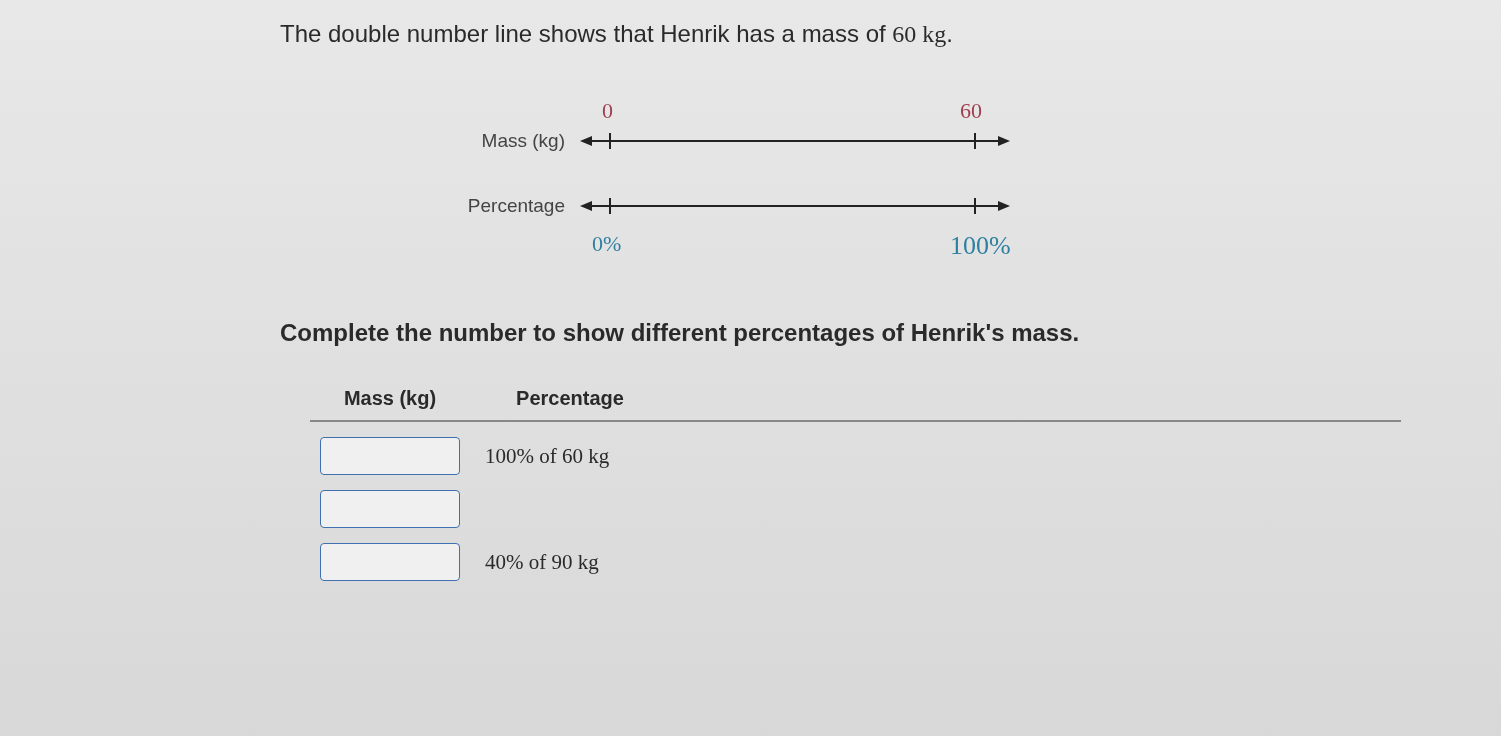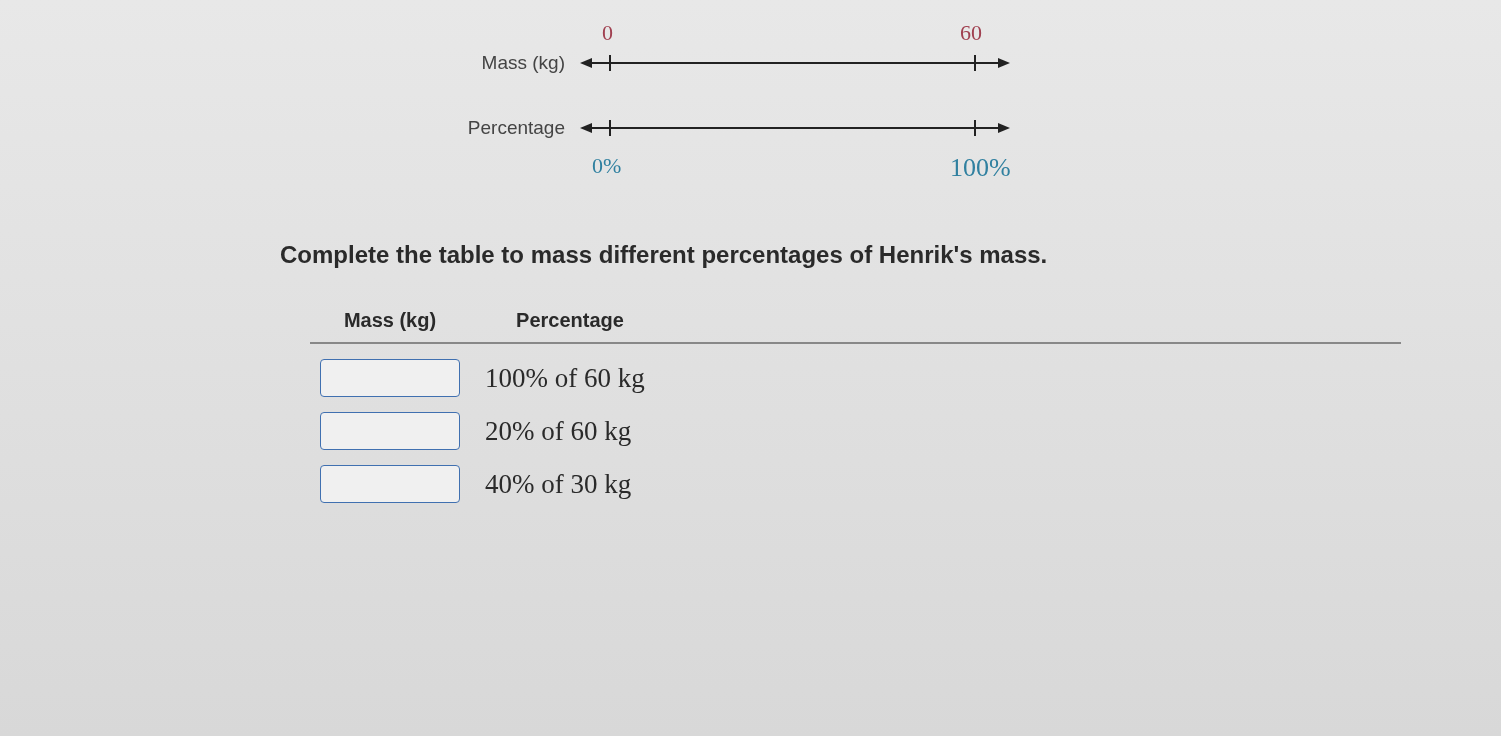--- a/index.html
+++ b/index.html
@@ -133,34 +133,37 @@
       width: 140px;
       height: 38px;
       border: 1.5px solid #4070b0;
       border-radius: 4px;
       background: #f0f0f0;
       font-size: 18px;
       padding: 0 10px;
     }
     .percentage-cell {
       width: 220px;
-      font-size: 27px;
+      font-size: 21px;
       color: #2a2a2a;
       font-family: 'Times New Roman', serif;
       padding-left: 15px;
     }
     .spacer-row {
       height: 25px;
     }
   </style>
 </head>
 <body>
 
 <div class="content">
 
+  <p class="intro-text">
+    <span>The double number line shows that Henrik has a mass of </span><span class="value">60 kg</span><span>.</span>
+  </p>
 
   <div class="number-line-container">
     <div class="top-labels">
       <span class="top-label-0">0</span>
       <span class="top-label-60">60</span>
     </div>
     <div class="number-line-row">
       <div class="line-label">Mass (kg)</div>
       <svg class="line-svg" width="450" height="30">
         <line x1="5" y1="15" x2="425" y2="15" stroke="#222" stroke-width="2"></line>
@@ -180,43 +183,42 @@
         <line x1="30" y1="7" x2="30" y2="23" stroke="#222" stroke-width="2"></line>
         <line x1="395" y1="7" x2="395" y2="23" stroke="#222" stroke-width="2"></line>
       </svg>
     </div>
     <div class="bottom-labels">
       <span class="bottom-label-0">0%</span>
       <span class="bottom-label-100">100%</span>
     </div>
   </div>
 
-  <p class="instruction-text">Complete the table to mass different percentages of Henrik's mass.</p>
+  <p class="instruction-text">Complete the number to show different percentages of Henrik's mass.</p>
 
   <div class="table-container">
     <div class="table-header">
       <div class="header-mass">Mass (kg)</div>
       <div class="header-percentage">Percentage</div>
     </div>
 
     <div class="table-row">
       <div class="input-cell">
         <input type="text" class="mass-input" value="" style="">
       </div>
       <div class="percentage-cell">100% of 60 kg</div>
     </div>
 
     <div class="table-row">
       <div class="input-cell">
         <input type="text" class="mass-input" value="" style="">
       </div>
-      <div class="percentage-cell">20% of 60 kg</div>
     </div>
 
     <div class="table-row">
       <div class="input-cell">
         <input type="text" class="mass-input" value="" style="">
       </div>
-      <div class="percentage-cell">40% of 30 kg</div>
+      <div class="percentage-cell">40% of 90 kg</div>
     </div>
   </div>
 
 </div>
 
 </body></html>

